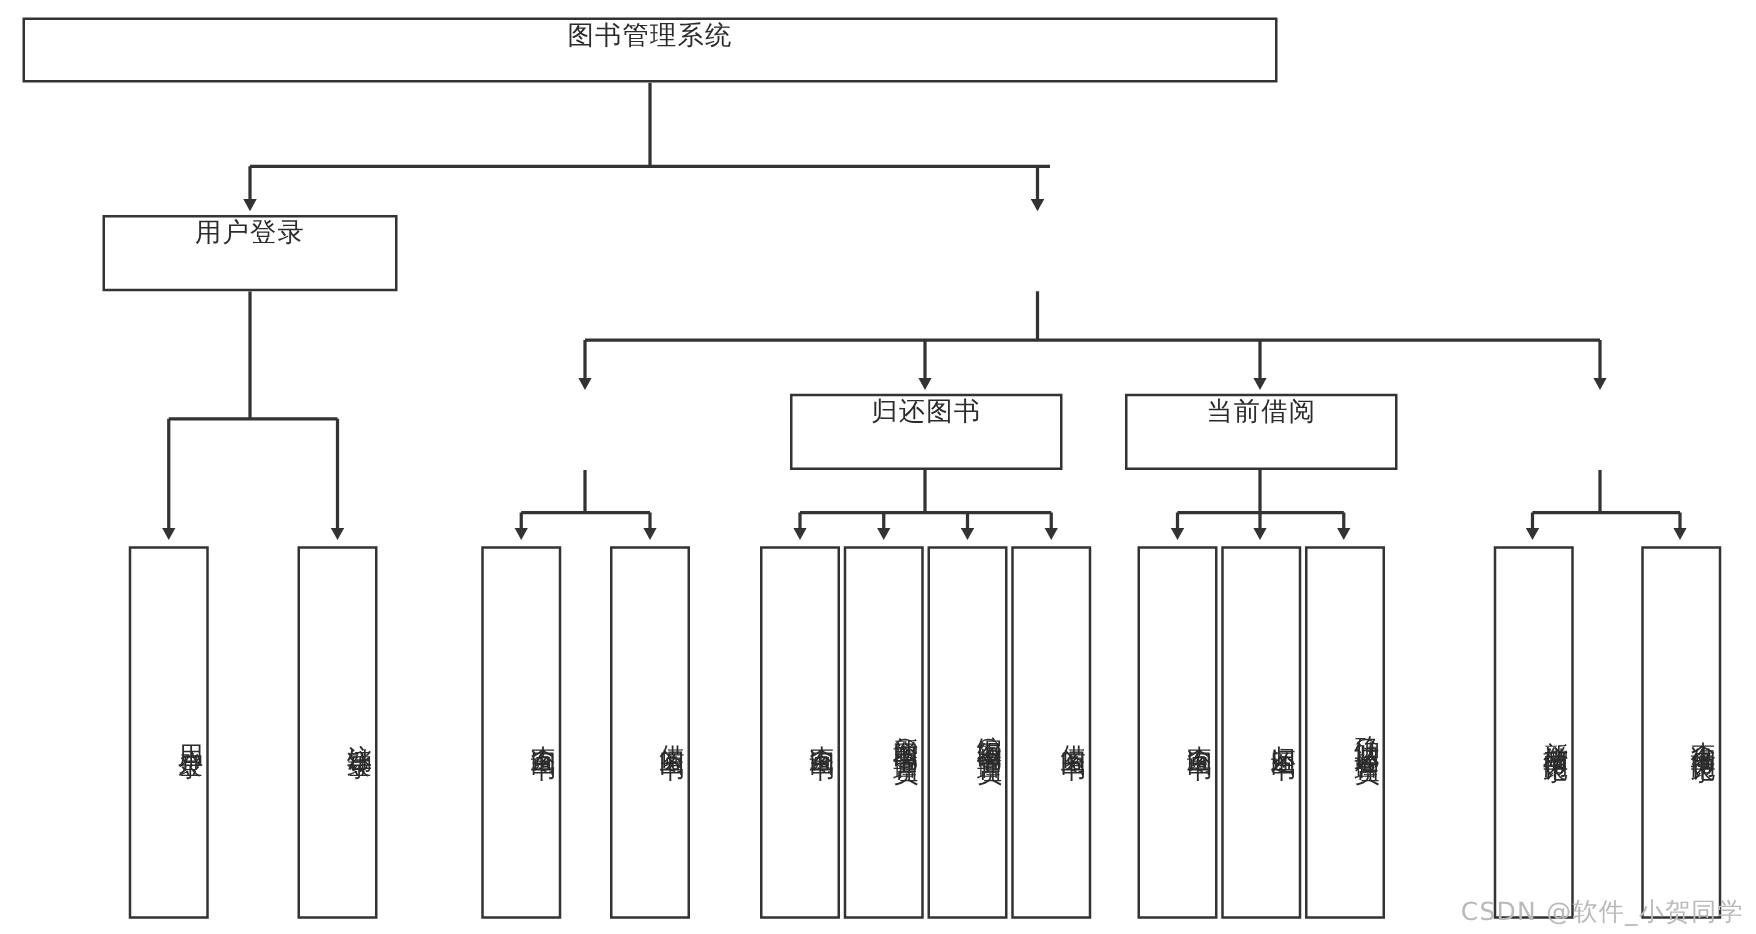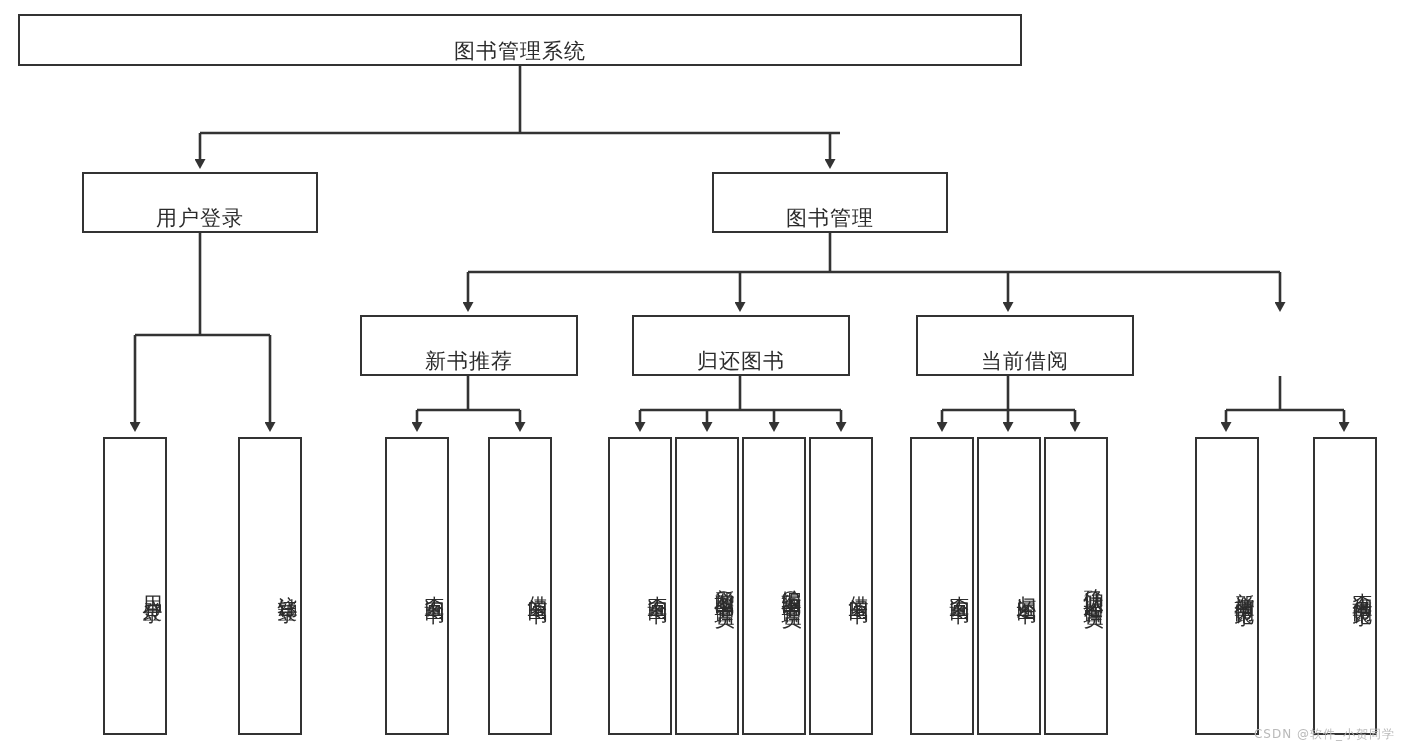--- a/index.html
+++ b/index.html
@@ -18,21 +18,21 @@
     position:absolute;left:0;top:0;
     width:1405px;height:747px;
     pointer-events:none;
   }
   .node{
     position:absolute;
     box-sizing:border-box;
     background:#ffffff;
     border:2px solid #333333;
     display:flex;
-    align-items:flex-end;
+    align-items:flex-start;
     justify-content:center;
     color:#2b2b2b;
     z-index:2;
   }
   .node.horiz{
     font-size:21px;
     letter-spacing:1px;
     line-height:1.2;
   }
   .node.vert{
@@ -49,21 +49,21 @@
     align-items:flex-start;
   }
   .node-label{
     display:block;
     white-space:pre-wrap;
   }
   #watermark{
     position:absolute;
     right:10px;
     bottom:4px;
-    font-size:12px;
+    font-size:20px;
     color:#b9b9b9;
     letter-spacing:1px;
     z-index:3;
     white-space:nowrap;
   }
 </style>
 </head>
 <body>
 
 <div id="diagram">
@@ -118,31 +118,25 @@
     </g>
   </svg>
 
   <div class="node horiz" style="left:18px;top:14px;width:1004px;height:52px;">
     <span class="node-label">图书管理系统</span>
   </div>
 
   <div class="node horiz" style="left:82px;top:172px;width:236px;height:61px;">
     <span class="node-label">用户登录</span>
   </div>
-  <div class="node horiz" style="left:712px;top:172px;width:236px;height:61px;">
-    <span class="node-label">图书管理</span>
-  </div>
 
-  <div class="node horiz" style="left:360px;top:315px;width:218px;height:61px;">
-    <span class="node-label">新书推荐</span>
-  </div>
   <div class="node horiz" style="left:632px;top:315px;width:218px;height:61px;">
     <span class="node-label">归还图书</span>
   </div>
-  <div class="node horiz" style="left:900px;top:315px;width:218px;height:61px;margin-left:16px;">
+  <div class="node horiz" style="left:900px;top:315px;width:218px;height:61px;">
     <span class="node-label">当前借阅</span>
   </div>
 
   <div class="node vert" style="left:103px;top:437px;width:64px;height:298px;">
     <span class="node-label">用户登录</span>
   </div>
   <div class="node vert" style="left:238px;top:437px;width:64px;height:298px;">
     <span class="node-label">注销登录</span>
   </div>
 

